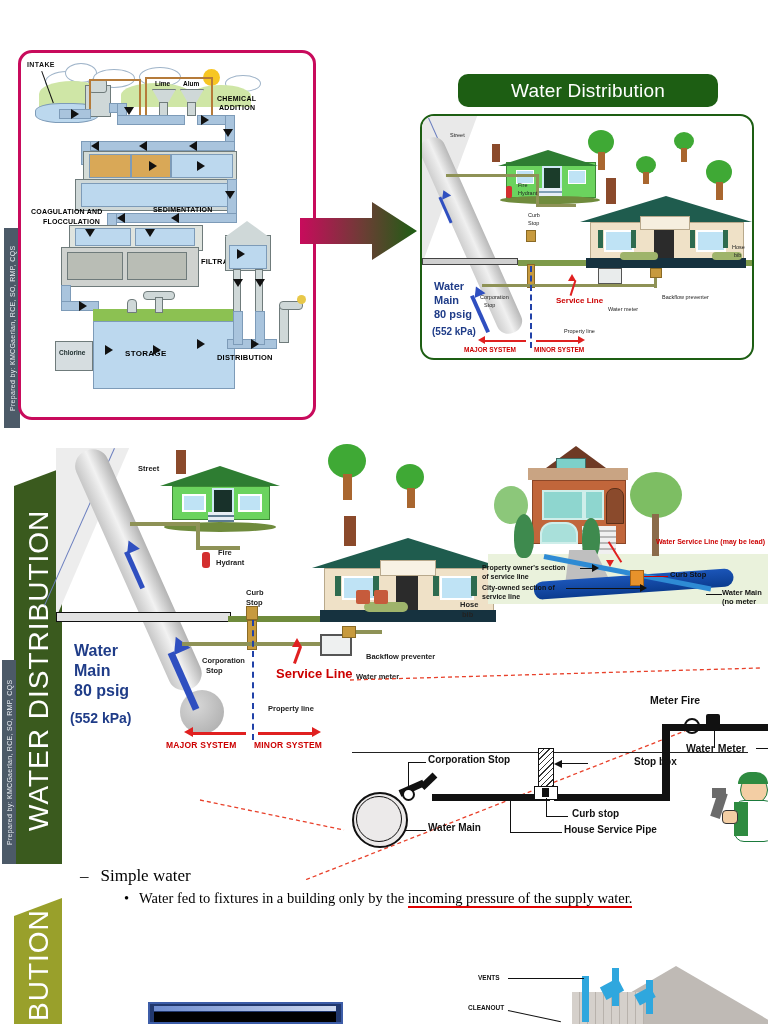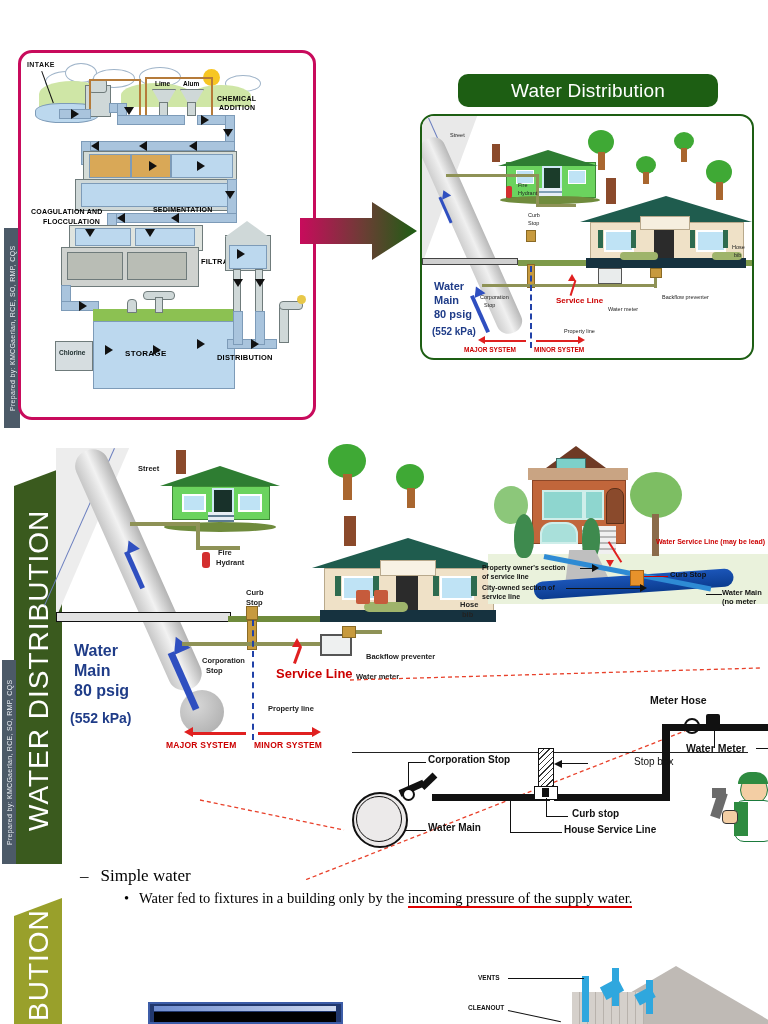--- a/index.html
+++ b/index.html
@@ -512,33 +512,33 @@
     <div style="position:absolute;left:92px;top:112px;width:9px;height:9px;border-radius:50%;border:2px solid #111;background:#fff;"></div>
     <div class="thinline" style="left:98px;top:86px;width:1.4px;height:26px;"></div>
     <div class="thinline" style="left:98px;top:86px;width:18px;height:1.4px;"></div>
     <div class="lbl" style="left:118px;top:78px;font-size:10px;font-weight:bold;color:#111;">Corporation Stop</div>
 
     <div style="position:absolute;left:228px;top:72px;width:14px;height:42px;background:repeating-linear-gradient(135deg,#fff 0 3px,#333 3px 4px);border:1.4px solid #111;"></div>
     <div style="position:absolute;left:224px;top:110px;width:22px;height:12px;background:#fff;border:1.6px solid #111;"></div>
     <div style="position:absolute;left:232px;top:112px;width:7px;height:9px;background:#111;"></div>
     <div style="position:absolute;left:244px;top:84px;width:0;height:0;border-top:4px solid transparent;border-bottom:4px solid transparent;border-right:8px solid #111;"></div>
     <div class="thinline" style="left:252px;top:87px;width:26px;height:1.4px;"></div>
-    <div class="lbl" style="left:280px;top:80px;font-size:10px;font-weight:normal;color:#111;padding-left:44px;">Stop box</div>
+    <div class="lbl" style="left:280px;top:80px;font-size:10px;font-weight:bold;color:#111;padding-left:44px;">Stop box</div>
 
     <div class="thinline" style="left:236px;top:122px;width:1.4px;height:18px;"></div>
     <div class="thinline" style="left:236px;top:140px;width:22px;height:1.4px;"></div>
     <div class="lbl" style="left:262px;top:132px;font-size:10px;font-weight:bold;color:#111;">Curb stop</div>
 
     <div class="thinline" style="left:200px;top:122px;width:1.4px;height:34px;"></div>
     <div class="thinline" style="left:200px;top:156px;width:52px;height:1.4px;"></div>
-    <div class="lbl" style="left:254px;top:148px;font-size:10px;font-weight:bold;color:#111;">House Service Line</div>
+    <div class="lbl" style="left:254px;top:148px;font-size:10px;font-weight:bold;color:#111;">House Service Pipe</div>
 
     <div style="position:absolute;left:396px;top:38px;width:14px;height:16px;background:#111;border-radius:2px;"></div>
     <div style="position:absolute;left:374px;top:42px;width:12px;height:12px;border-radius:50%;border:2px solid #111;"></div>
-    <div class="lbl" style="left:340px;top:18px;font-size:10.5px;font-weight:bold;color:#111;">Meter Hose</div>
+    <div class="lbl" style="left:340px;top:18px;font-size:10.5px;font-weight:bold;color:#111;">Meter Fire</div>
     <div class="thinline" style="left:404px;top:54px;width:1.4px;height:18px;"></div>
 
     <div class="lbl" style="left:376px;top:66px;font-size:10.5px;font-weight:bold;color:#111;">Water Meter</div>
     <div class="thinline" style="left:446px;top:72px;width:12px;height:1.4px;"></div>
 
     <div style="position:absolute;left:420px;top:100px;width:40px;height:86px;">
       <div style="position:absolute;left:10px;top:0;width:26px;height:26px;border-radius:50%;background:#F3CEA4;border:1.4px solid #1b7a3c;"></div>
       <div style="position:absolute;left:8px;top:-4px;width:30px;height:12px;border-radius:14px 14px 0 0;background:#2E8B40;"></div>
       <div style="position:absolute;left:4px;top:24px;width:38px;height:40px;border-radius:10px;background:#fff;border:1.6px solid #1b7a3c;"></div>
       <div style="position:absolute;left:4px;top:26px;width:14px;height:34px;background:#2E8B40;"></div>

